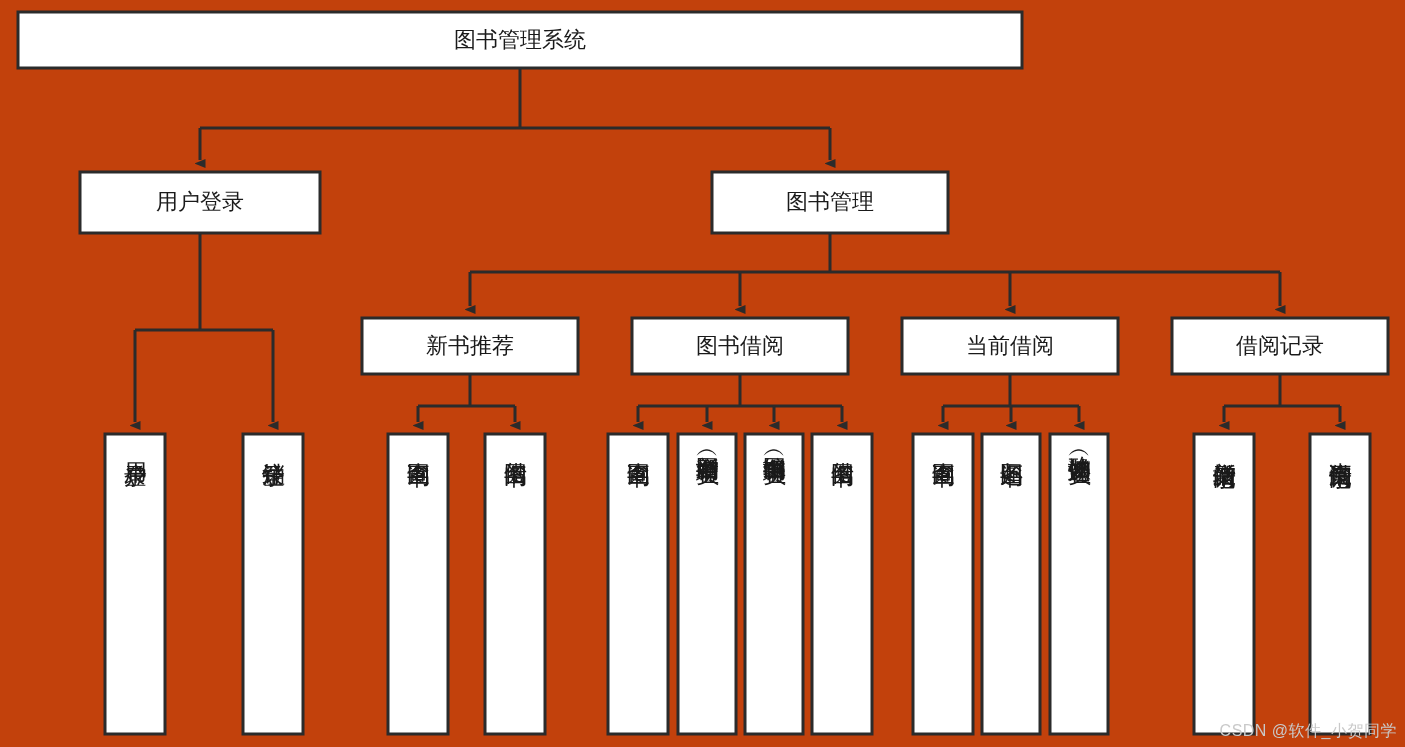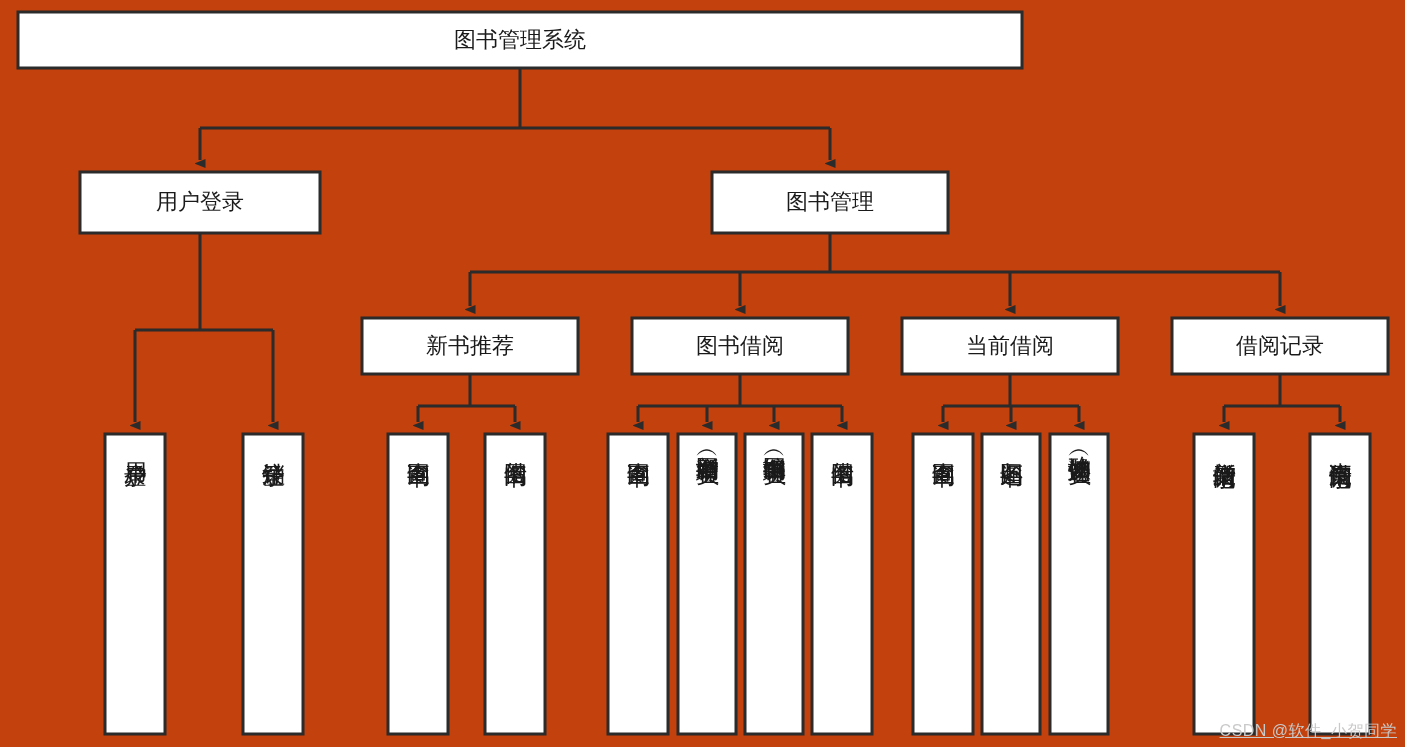--- a/index.html
+++ b/index.html
@@ -63,21 +63,20 @@
   }
   .watermark {
     position: absolute;
     right: 8px;
     bottom: 5px;
     font-family: "Liberation Sans", "DejaVu Sans", sans-serif;
     font-size: 16px;
     color: #c9c9c9;
     letter-spacing: 0.5px;
     white-space: nowrap;
-    text-decoration: underline;
   }
 </style>
 </head>
 <body>
 
 <div id="diagram-root">
 
   <svg id="tree-svg" viewBox="0 0 1405 747">
     <defs>
       <marker id="arrow" markerWidth="9" markerHeight="11" refX="1" refY="5.5" orient="auto" markerUnits="userSpaceOnUse">

